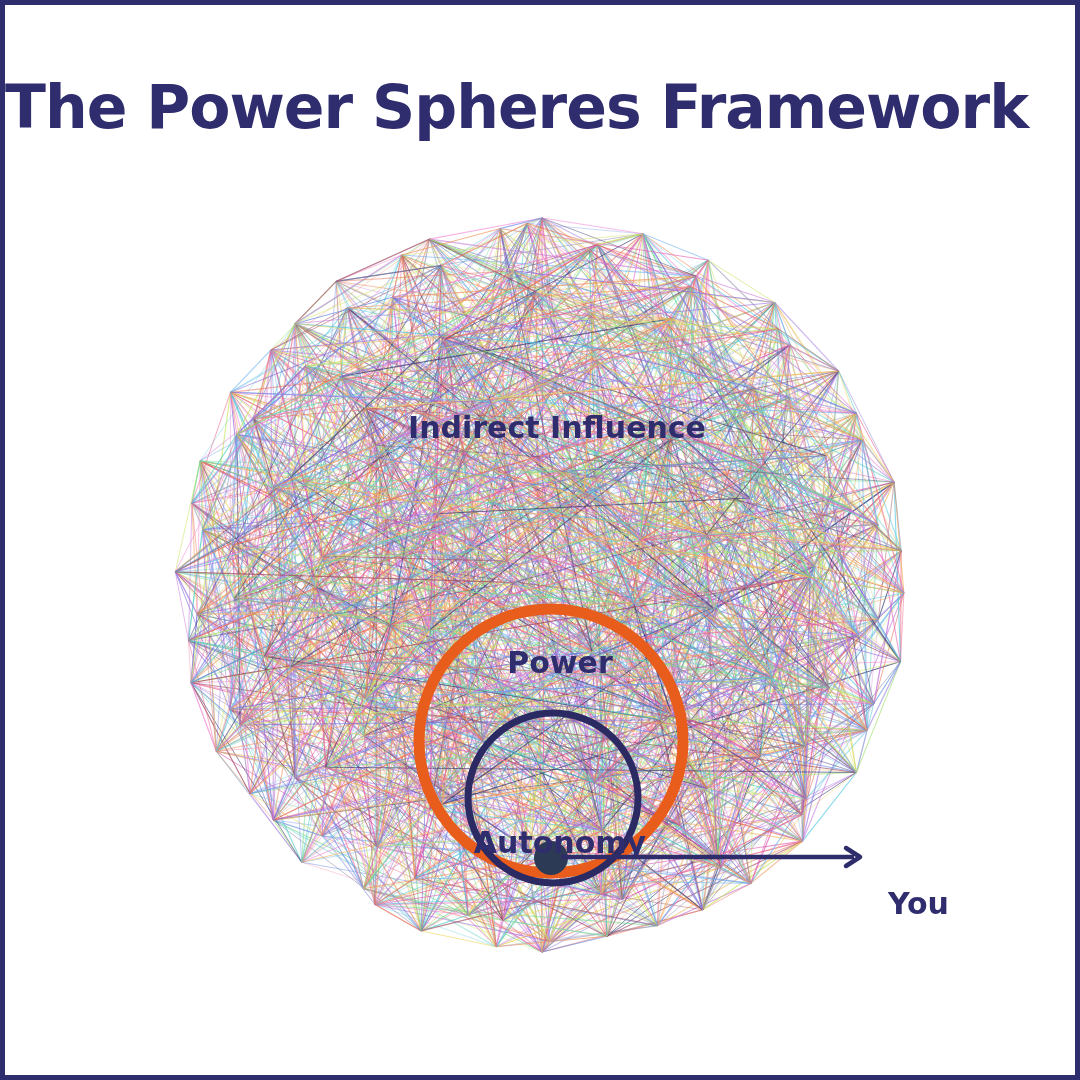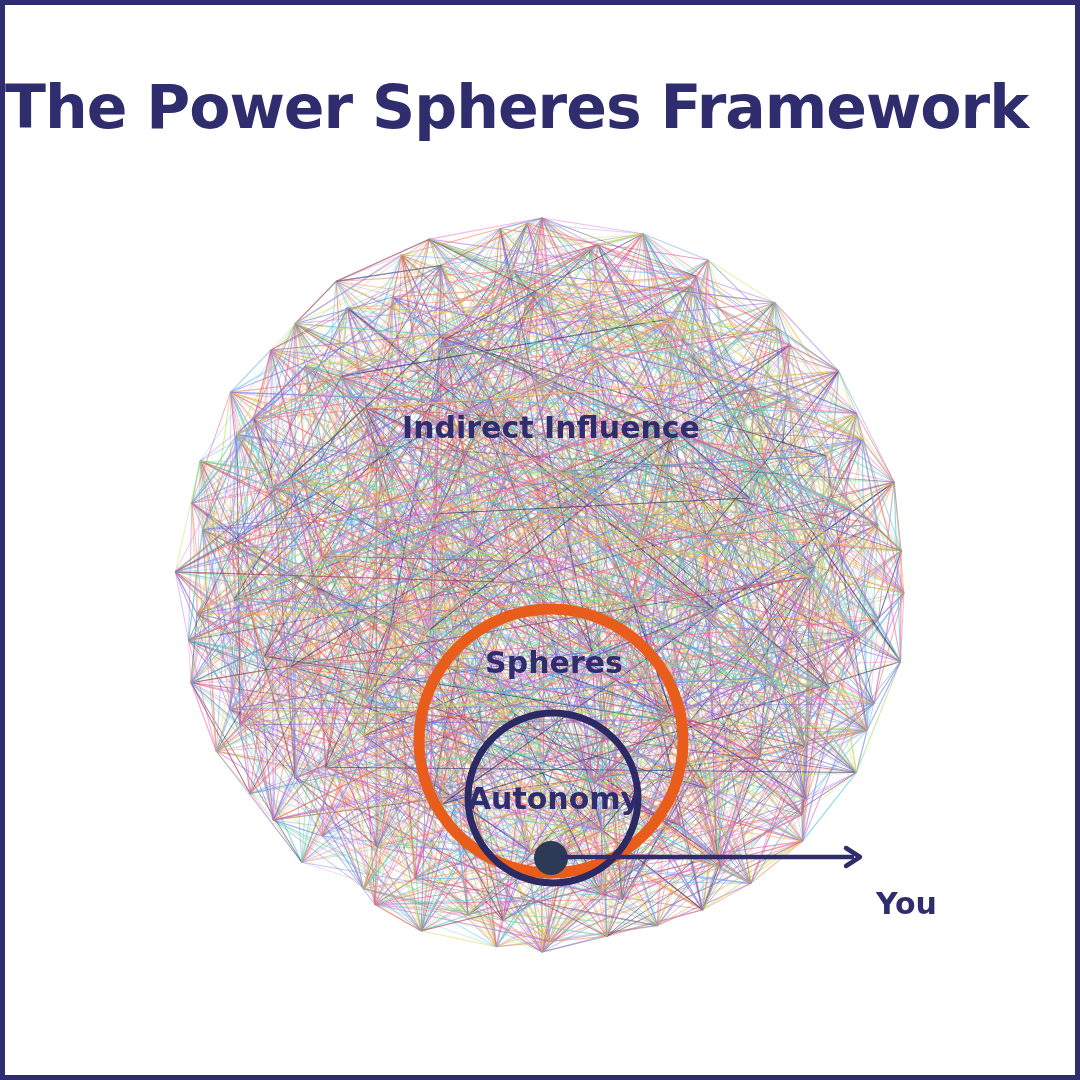--- a/index.html
+++ b/index.html
@@ -26,20 +26,21 @@
     font-size: 60px;
     font-weight: 800;
     letter-spacing: -1px;
     line-height: 1.15;
   }
   .label {
     position: absolute;
     font-weight: 800;
     font-size: 30px;
     white-space: nowrap;
+    padding-left: 12px;
   }
   .lbl-indirect {
     left: 546px; top: 422px;
     transform: translate(-50%, -50%);
   }
   .lbl-direct {
     left: 549px; top: 657px;
     transform: translate(-50%, -50%);
     text-align: center;
     line-height: 35px;
@@ -2110,20 +2111,20 @@
       <circle cx="546" cy="853" r="17" fill="#2d3a55"></circle>
       <line x1="556" y1="852" x2="849" y2="852" stroke="#2e2c6a" stroke-width="4.5"></line>
       <polyline points="841,843 855,852 841,861" fill="none" stroke="#2e2c6a" stroke-width="4.5" stroke-linecap="round" stroke-linejoin="round"></polyline>
     </svg>
 
   <h1 class="title navy-text" style="color: rgb(47, 45, 110);">The Power Spheres Framework</h1>
 
   <div class="label lbl-indirect navy-text" style="color: rgb(47, 45, 110);">Indirect Influence</div>
 
   <div class="label lbl-direct navy-text" style="color: rgb(47, 45, 110);">
-    <div>Spheres</div>
+    <div>Power</div>
   </div>
 
-  <div class="label lbl-autonomy navy-text" style="color: rgb(47, 45, 110);">Autonomy</div>
+  <div class="label lbl-autonomy navy-text" style="color: rgb(47, 45, 110); margin-top: 44px;">Autonomy</div>
 
   <div class="label lbl-you navy-text" style="color: rgb(47, 45, 110); margin-top: 46px;">You</div>
 
 </div>
 
 </body></html>

